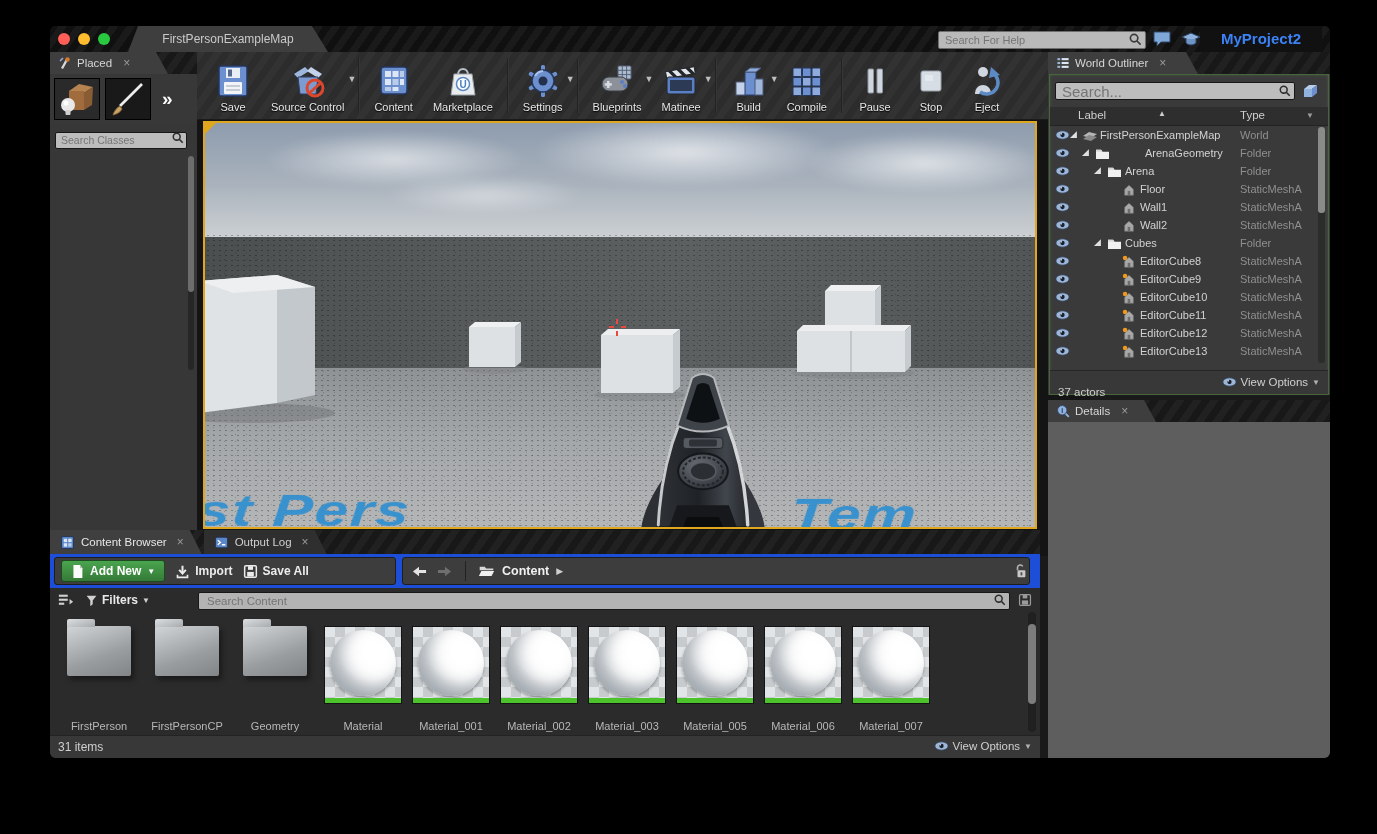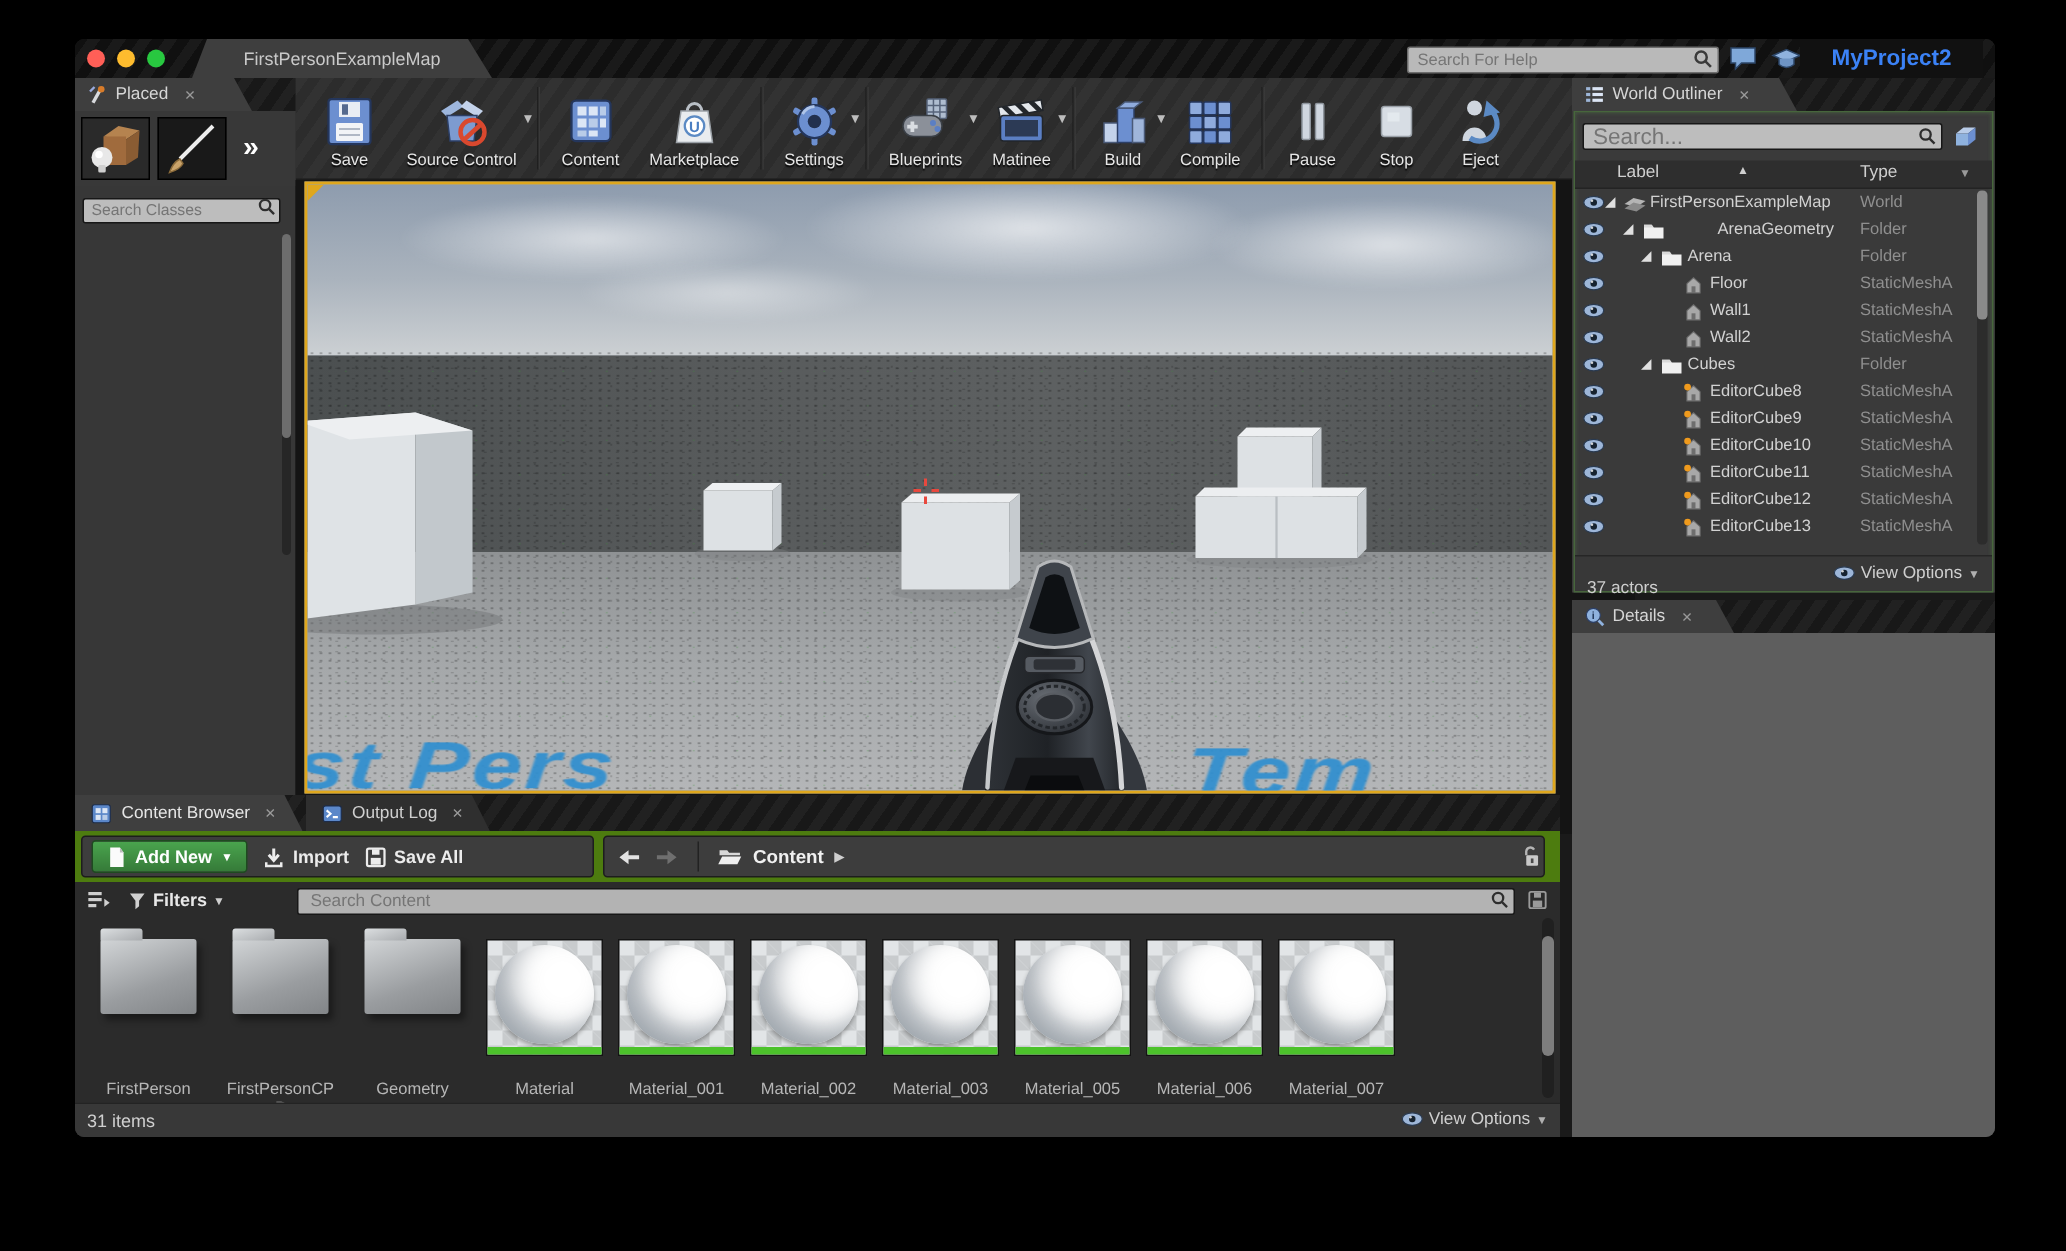--- a/index.html
+++ b/index.html
@@ -133,21 +133,21 @@
 
   
   .cb-panel { position:absolute; left:0; top:504px; width:990px; height:228px; background:#2b2b2b; }
   .cb-tabstrip { position:absolute; left:0; top:0; width:100%; height:24px;
     background:repeating-linear-gradient(125deg,#181818 0 7px,#212121 7px 14px); display:flex; }
   .cb-tab { height:24px; display:flex; align-items:center; gap:6px; padding:0 10px; font-size:11.5px;
     color:#cfcfcf; background:#2f2f2f; clip-path:polygon(0 0, calc(100% - 12px) 0, 100% 100%, 0 100%);
     margin-right:2px; cursor:pointer; }
   .cb-tab.active { background:#3f3f3f; color:#e6e6e6; }
   .cb-tab .x { color:#9a9a9a; font-size:12px; margin-left:4px; padding-right:8px; }
-  .cb-navbar { position:absolute; left:0; top:24px; width:100%; height:34px; background:#4d7c0f; }
+  .cb-navbar { position:absolute; left:0; top:24px; width:100%; height:34px; background:#1d4ed8; }
   .nav-group { position:absolute; top:3px; height:28px; background:#3d3d3d; border:1px solid #1d1d1d;
     border-radius:3px; display:flex; align-items:center; }
   .ng-left { left:4px; width:342px; padding:0 6px; gap:10px; }
   .ng-right { left:352px; width:628px; padding:0 8px; gap:8px; }
   .btn-addnew { display:flex; align-items:center; gap:6px; height:22px; padding:0 9px;
     background:linear-gradient(180deg,#4aa44e,#357a38); border:1px solid #1e4a20; border-radius:3px;
     color:#fff; font-size:12px; font-weight:bold; cursor:pointer; }
   .btn-flat { display:flex; align-items:center; gap:5px; color:#ececec; font-size:12px;
     font-weight:bold; cursor:pointer; }
   .nav-sep { width:1px; height:20px; background:#222; margin:0 4px; }

